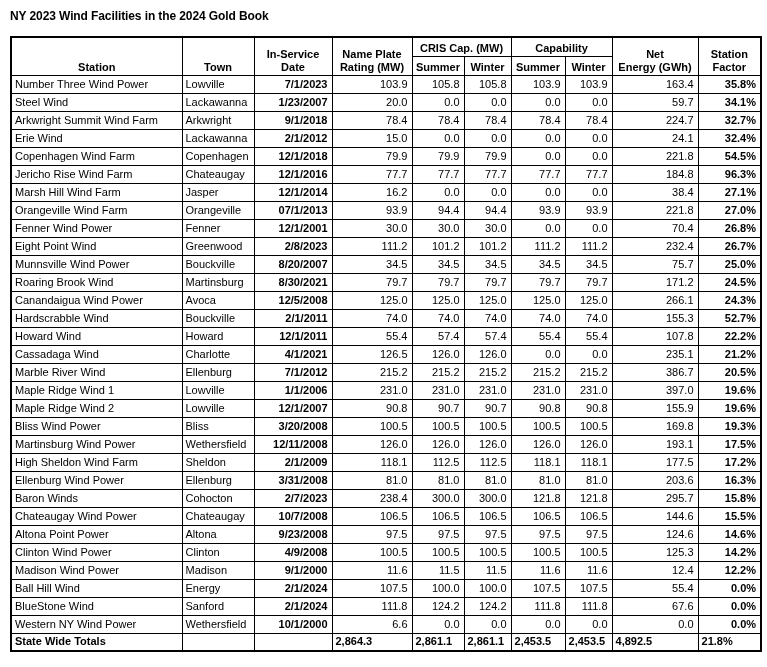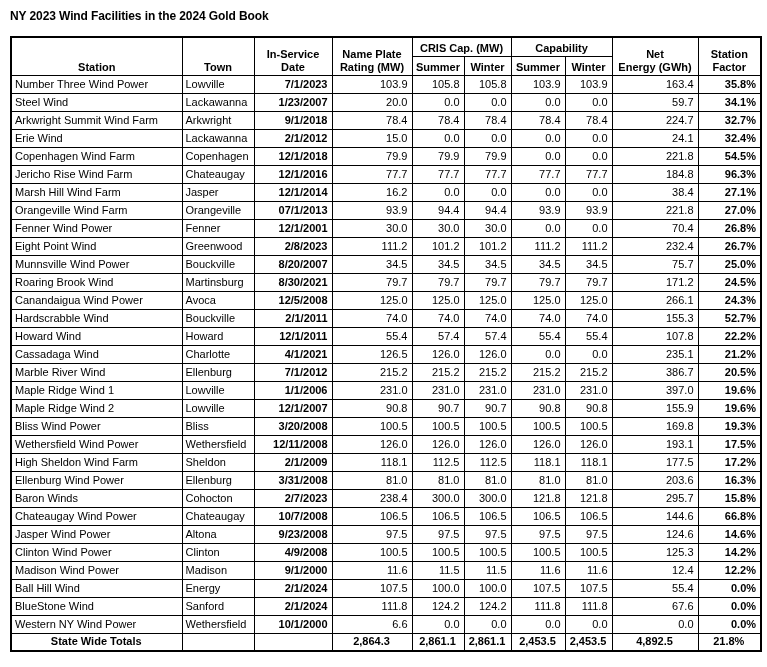--- a/index.html
+++ b/index.html
@@ -40,21 +40,21 @@
     padding-bottom: 1px;
   }
   thead th span { display: block; }
   tbody td:nth-child(1),
   tbody td:nth-child(2) { text-align: left; padding-left: 3px; }
   tbody td:nth-child(n+3) { text-align: right; padding-right: 4px; }
   tbody td:nth-child(3),
   tbody td:nth-child(10) { font-weight: bold; }
   tfoot td {
     font-weight: bold;
-    text-align: center;
+    text-align: left;
     padding-right: 4px;
   }
 </style>
 </head>
 <body>
 
 <div class="title">NY 2023 Wind Facilities in the 2024 Gold Book</div>
 
 <table class="gold-book">
   <colgroup>
@@ -334,21 +334,21 @@
         <td>3/20/2008</td>
         <td>100.5</td>
         <td>100.5</td>
         <td>100.5</td>
         <td>100.5</td>
         <td>100.5</td>
         <td>169.8</td>
         <td>19.3%</td>
       </tr>
       <tr>
-        <td>Wethersfield Wind Power</td>
+        <td>Martinsburg Wind Power</td>
         <td>Wethersfield</td>
         <td>12/11/2008</td>
         <td>126.0</td>
         <td>126.0</td>
         <td>126.0</td>
         <td>126.0</td>
         <td>126.0</td>
         <td>193.1</td>
         <td>17.5%</td>
       </tr>
@@ -391,24 +391,24 @@
       <tr>
         <td>Chateaugay Wind Power</td>
         <td>Chateaugay</td>
         <td>10/7/2008</td>
         <td>106.5</td>
         <td>106.5</td>
         <td>106.5</td>
         <td>106.5</td>
         <td>106.5</td>
         <td>144.6</td>
-        <td>66.8%</td>
-      </tr>
-      <tr>
-        <td>Jasper Wind Power</td>
+        <td>15.5%</td>
+      </tr>
+      <tr>
+        <td>Altona Point Power</td>
         <td>Altona</td>
         <td>9/23/2008</td>
         <td>97.5</td>
         <td>97.5</td>
         <td>97.5</td>
         <td>97.5</td>
         <td>97.5</td>
         <td>124.6</td>
         <td>14.6%</td>
       </tr>

